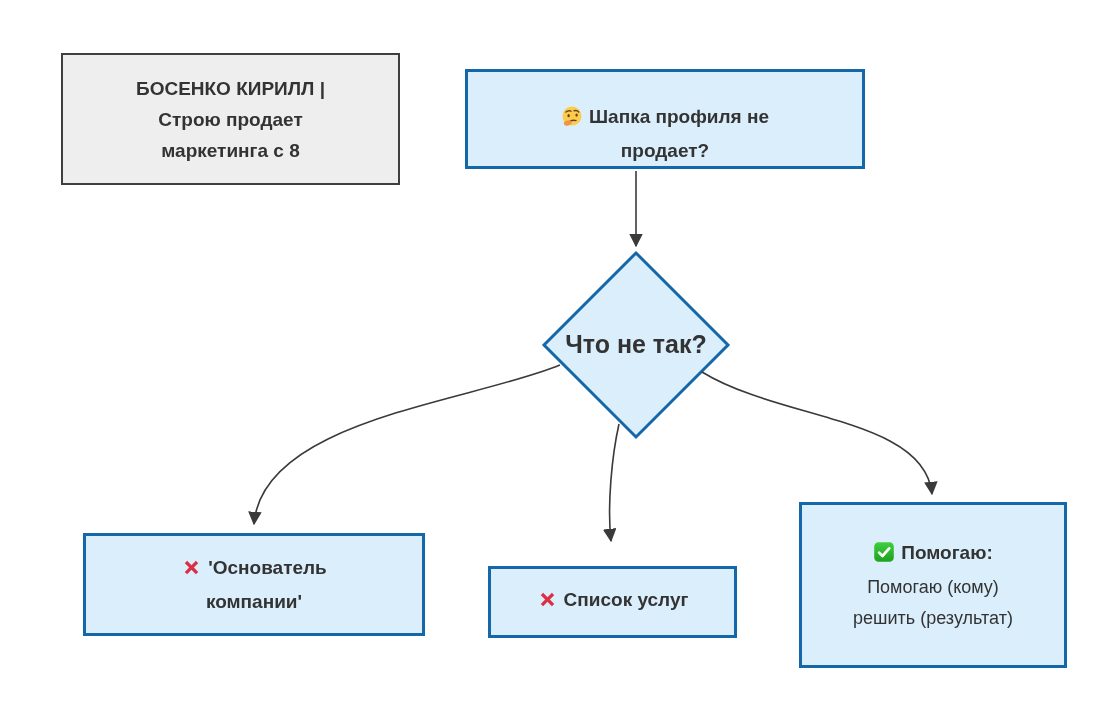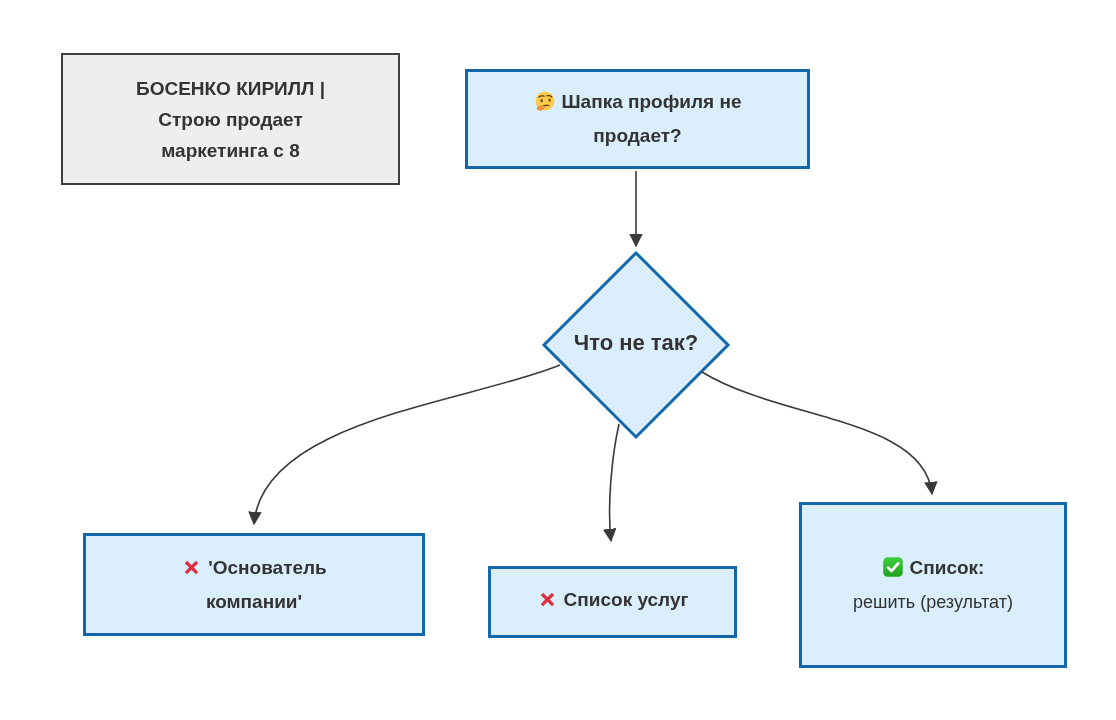--- a/index.html
+++ b/index.html
@@ -37,30 +37,30 @@
   .blue{
     background:var(--node-fill);
     border:3px solid var(--node-border);
   }
   .gray{
     background:var(--gray-fill);
     border:2px solid var(--gray-border);
     line-height:31px;
   }
   .node-author{left:61px;top:53px;width:339px;height:132px;}
-  .node-question{left:465px;top:69px;width:345px;height:100px;}
+  .node-question{left:465px;top:69px;width:400px;height:100px;justify-content:flex-end;}
   .node-mistake-founder{left:83px;top:533px;width:342px;height:103px;}
   .node-mistake-services{left:488px;top:566px;width:249px;height:72px;}
   .node-formula{left:799px;top:502px;width:268px;height:166px;line-height:31px;}
   .node-formula .body-line{font-weight:normal;font-size:18px;}
   .diamond-label{
     position:absolute;z-index:2;
     left:543px;top:330px;width:186px;
     text-align:center;
-    font-size:22px;font-weight:bold;
+    font-size:25px;font-weight:bold;
   }
   .wrap-narrow{width:240px;margin:0 auto;}
   .wrap-founder{width:215px;margin:10px auto;}
   .icon{display:inline-block;vertical-align:-4px;margin-right:6px;}
   .title-row{white-space:nowrap;}
 </style>
 </head>
 <body>
 
 <div class="canvas">
@@ -130,18 +130,19 @@
         <svg viewBox="0 0 36 36" width="22" height="22">
           <defs>
             <linearGradient id="chk" x1="0" y1="0" x2="0" y2="1">
               <stop offset="0" stop-color="#3ecf3e"></stop>
               <stop offset="1" stop-color="#1da21d"></stop>
             </linearGradient>
           </defs>
           <rect x="2" y="2" width="32" height="32" rx="7" fill="url(#chk)"></rect>
           <path d="M10 19 l5.5 5.5 L26.5 12" stroke="#ffffff" stroke-width="4.5" fill="none" stroke-linecap="round" stroke-linejoin="round"></path>
         </svg>
-      </span><span>Список:</span>
+      </span><span>Помогаю:</span>
     </div>
+    <div class="body-line">Помогаю (кому)</div>
     <div class="body-line">решить (результат)</div>
   </div>
 
 </div>
 
 </body></html>

